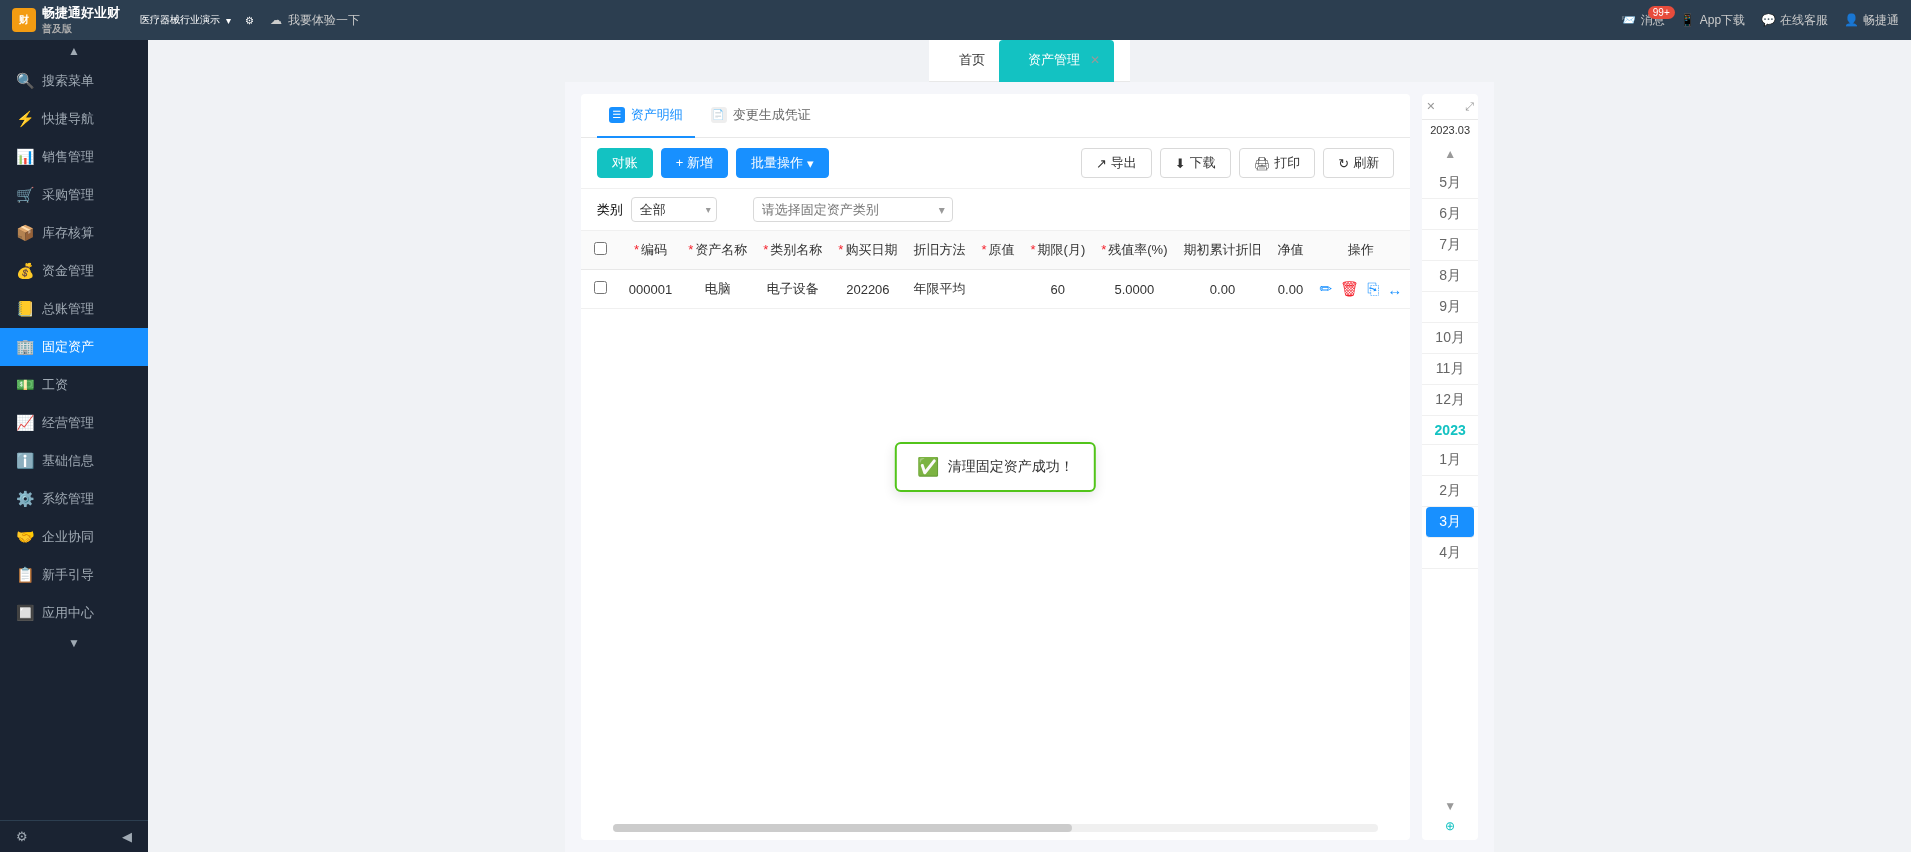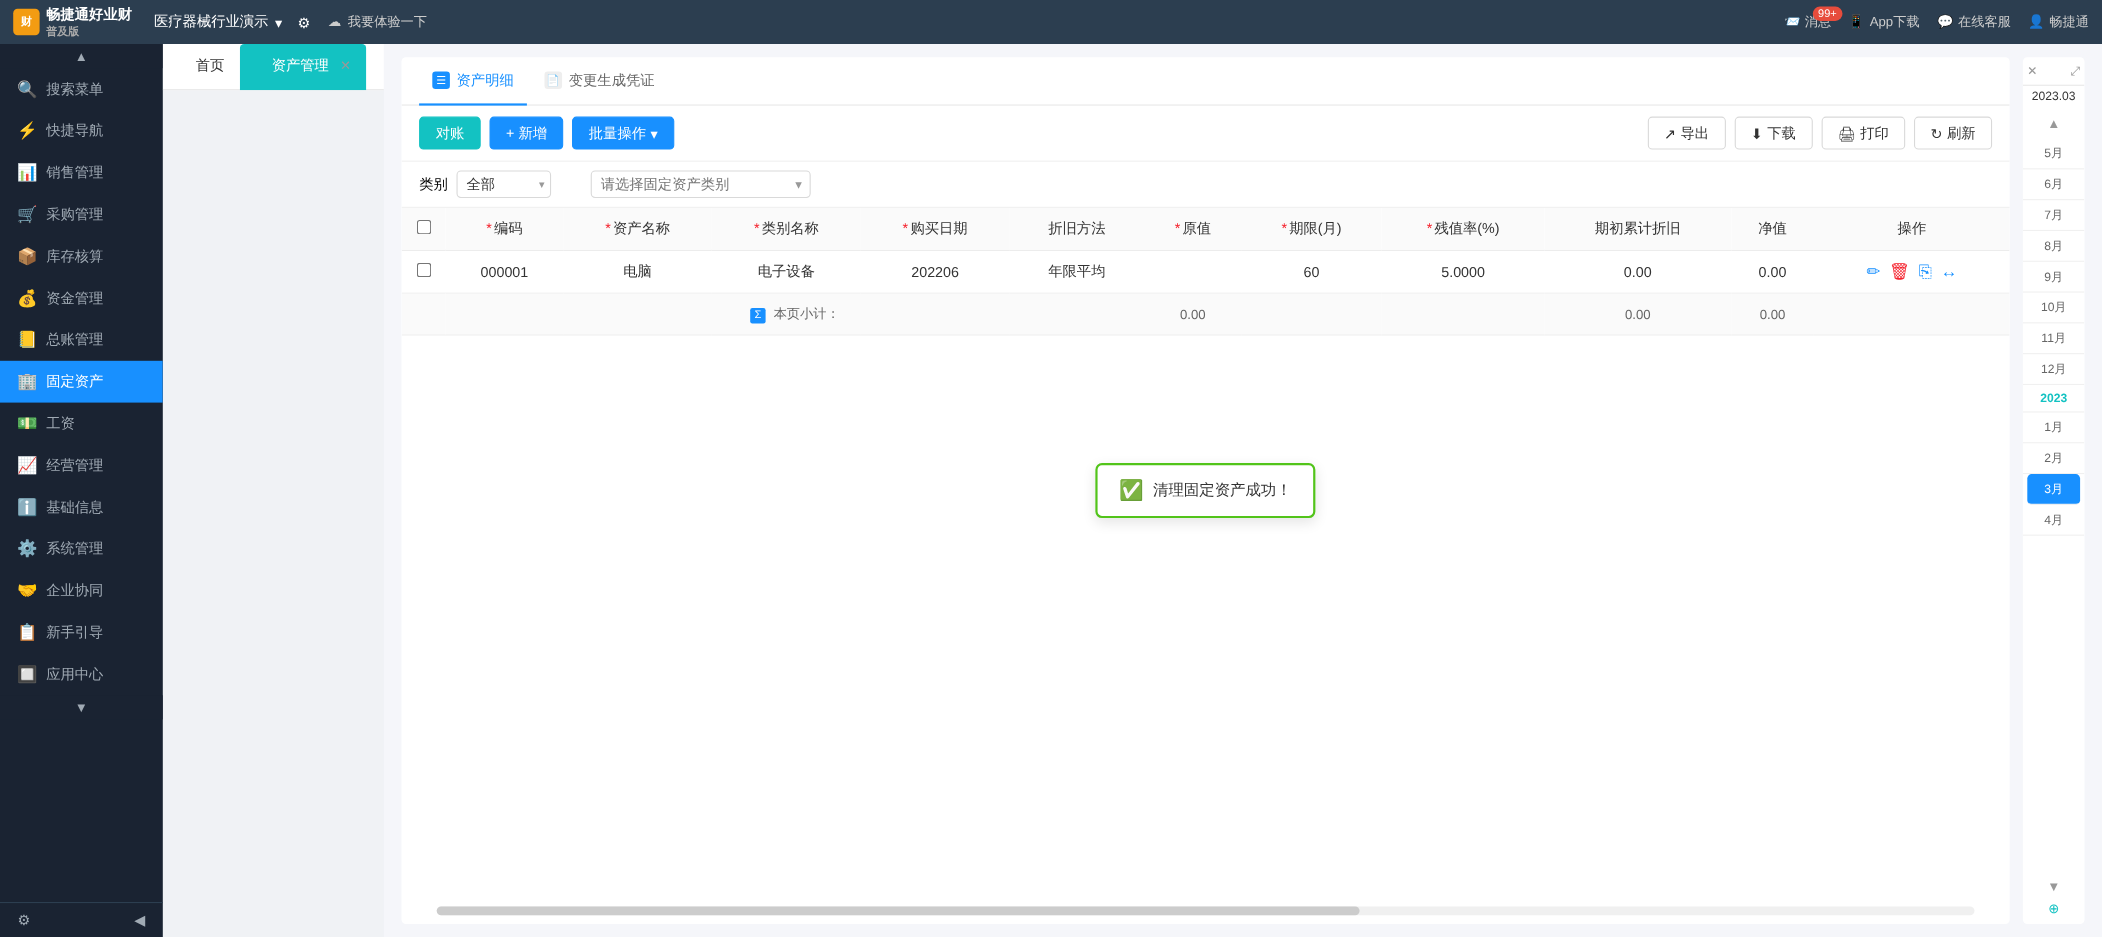--- a/index.html
+++ b/index.html
@@ -27,21 +27,21 @@
     }
     .logo-icon {
       width: 24px; height: 24px;
       background: #f39c12;
       border-radius: 4px;
       display: flex; align-items: center; justify-content: center;
       font-size: 10px; color: #fff; font-weight: bold;
     }
     .top-bar-company {
       display: flex; align-items: center; gap: 6px;
-      color: #ccc; font-size: 13px; cursor: pointer;
+      color: #ccc; font-size: 10px; cursor: pointer;
     }
     .top-bar-company span { color: #fff; }
     .top-bar-spacer { flex: 1; }
     .top-bar-actions { display: flex; align-items: center; gap: 16px; }
     .top-bar-action { display: flex; align-items: center; gap: 4px; color: #ccc; font-size: 12px; cursor: pointer; position: relative; }
     .badge {
       background: #e74c3c; color: #fff; border-radius: 10px;
       font-size: 10px; padding: 1px 5px; position: absolute; top: -6px; right: -10px;
     }
 
@@ -70,21 +70,21 @@
     .sidebar-scroll-up, .sidebar-scroll-down {
       background: #1a2332; color: #a0aab4; text-align: center; padding: 4px; cursor: pointer; font-size: 12px;
     }
     .sidebar-settings {
       margin-top: auto; border-top: 1px solid #2c3e50;
       display: flex; align-items: center; justify-content: space-between;
       padding: 8px 16px; color: #a0aab4;
     }
 
     
-    .content-area { flex: 1; display: flex; overflow: hidden; }
+    .content-area { flex: 1; display: flex; flex-direction: column; overflow: hidden; align-items: center; }
 
     
     .tab-bar {
       background: #fff;
       display: flex;
       align-items: center;
       padding: 0 16px;
       border-bottom: 1px solid #e8e8e8;
       height: 42px;
       flex-shrink: 0;
@@ -164,21 +164,21 @@
     .pagination-select { border: 1px solid #d9d9d9; border-radius: 4px; padding: 2px 4px; font-size: 12px; }
 
     
     .right-panel {
       width: 56px; background: #fff; border-radius: 4px; display: flex; flex-direction: column; overflow: hidden; flex-shrink: 0; position: relative;
     }
     .right-panel-header { display: flex; align-items: center; justify-content: space-between; padding: 6px 4px; border-bottom: 1px solid #e8e8e8; font-size: 11px; }
     .year-label { font-size: 11px; font-weight: normal; color: #333; padding: 4px 0; text-align: center; }
     .timeline-items { flex: 1; overflow-y: auto; display: flex; flex-direction: column; }
     .timeline-item {
-      padding: 6px 0; text-align: center; font-size: 11px; color: #666; cursor: pointer; border-bottom: 1px solid #f0f0f0;
+      padding: 6px 0; text-align: center; font-size: 14px; color: #666; cursor: pointer; border-bottom: 1px solid #f0f0f0;
     }
     .timeline-item.active { background: #1890ff; color: #fff; border-radius: 4px; margin: 0 4px; }
     .timeline-item.year { font-weight: bold; color: #13c2c2; }
     .right-panel-controls { display: flex; flex-direction: column; align-items: center; padding: 4px 0; }
     .ctrl-btn { width: 20px; height: 20px; display: flex; align-items: center; justify-content: center; cursor: pointer; color: #999; font-size: 12px; }
 
     
     .success-toast {
       position: absolute;
       border: 2px solid #52c41a;
@@ -427,33 +427,20 @@
                 <td><span>0.00</span></td>
                 <td>
                   <div class="action-icons">
                     <span class="action-icon" title="编辑">✏</span>
                     <span class="action-icon red" title="删除">🗑</span>
                     <span class="action-icon" title="复制">⎘</span>
                     <span class="action-icon" title="更多">↔</span>
                   </div>
                 </td>
               </tr>
-              <tr class="subtotal-row">
-                <td></td>
-                <td colspan="5">
-                  <span class="subtotal-icon">Σ</span>
-                  <span>本页小计：</span>
-                </td>
-                <td><span>0.00</span></td>
-                <td></td>
-                <td></td>
-                <td><span>0.00</span></td>
-                <td><span>0.00</span></td>
-                <td></td>
-              </tr>
             </tbody>
           </table>
         </div>
 
         <div style="padding: 4px 16px;">
           <div class="horizontal-scroll">
             <div class="horizontal-scroll-thumb"></div>
           </div>
         </div>
 

